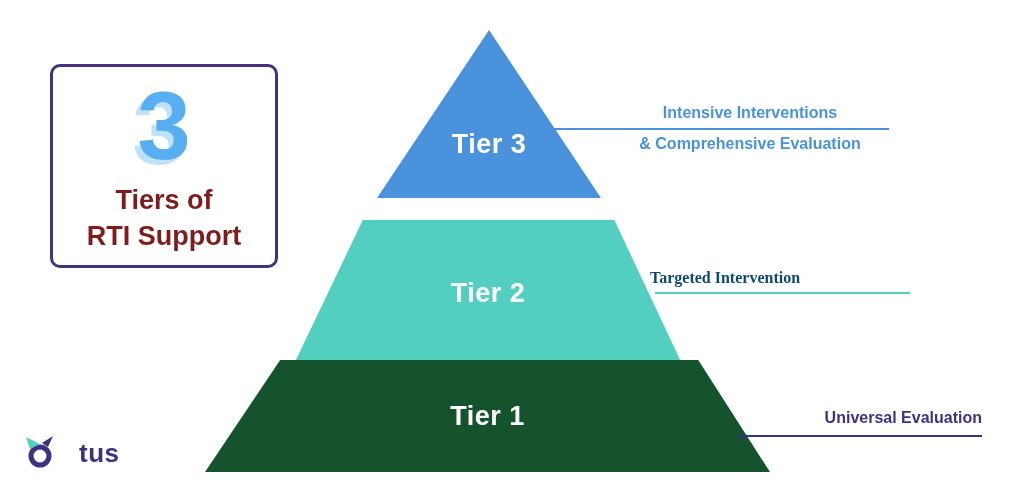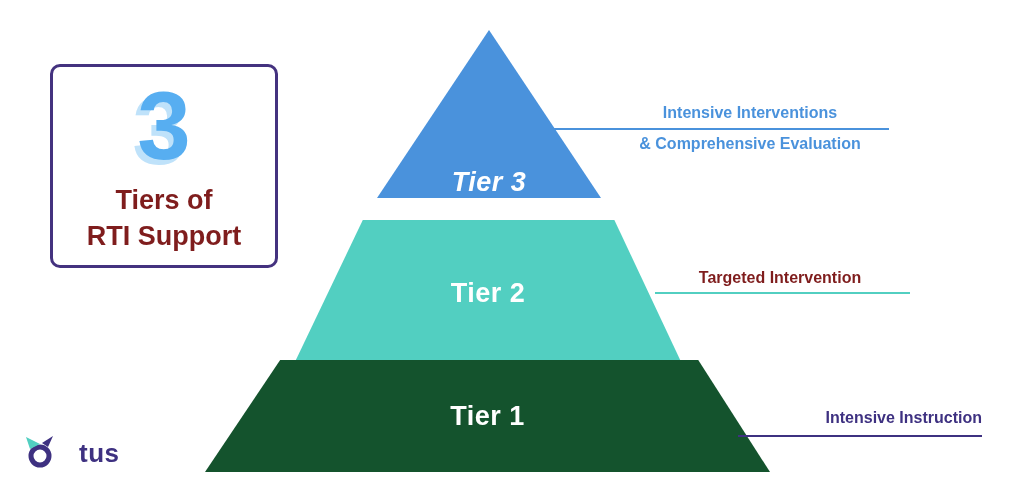--- a/index.html
+++ b/index.html
@@ -19,37 +19,37 @@
     text-shadow: -5px 5px 0 #BFE2FA; margin-bottom: 8px;
   }
   .badge-title { font-size: 27px; font-weight: bold; color: #7f1d1d; text-align: center; line-height: 1.35; }
 
   
   .tier { position: absolute; display: flex; align-items: center; justify-content: center; }
   .tier-label { color: #ffffff; font-weight: bold; font-size: 27px; letter-spacing: 0.5px; }
   .tier3 {
     left: 377px; top: 30px; width: 224px; height: 168px; background: #4A92DC;
     clip-path: polygon(50% 0%, 100% 100%, 0% 100%);
-    align-items: flex-end;  font-style: italic;
+    align-items: flex-end; padding-bottom: 38px;
   }
   .tier2 {
     left: 293px; top: 220px; width: 390px; height: 146px; background: #52CFC1;
     clip-path: polygon(17.9% 0%, 82.4% 0%, 100% 100%, 0% 100%);
   }
   .tier1 {
     left: 205px; top: 360px; width: 565px; height: 112px; background: #14532d;
     clip-path: polygon(13.3% 0%, 87.3% 0%, 100% 100%, 0% 100%);
   }
 
   
   .ann { position: absolute; font-weight: bold; font-size: 16px; line-height: 1.2; }
   .ann-blue { color: #4A92DC; text-align: center; }
   .ann-blue-1 { left: 600px; top: 103px; width: 300px; }
   .ann-blue-2 { left: 590px; top: 134px; width: 320px; }
-  .ann-teal   { left: 650px; top: 268px; width: 260px; color: #7f1d1d; text-align: center; }
+  .ann-teal   { left: 650px; top: 268px; width: 260px; color: #0c4a6e; text-align: left; font-family: Liberation Serif, serif; }
   .ann-purple { left: 722px; top: 408px; width: 260px; color: #3E3181; text-align: right; }
 
   .rule { position: absolute; height: 2px; }
   .rule-blue   { left: 553px; top: 128px; width: 336px; background: #4A92DC; }
   .rule-teal   { left: 655px; top: 292px; width: 255px; background: #52CFC1; }
   .rule-purple { left: 738px; top: 435px; width: 244px; background: #3E3181; }
 
   
   .logo { position: absolute; left: 26px; top: 436px; display: flex; align-items: flex-end; gap: 24px; }
   .logo svg { display: block; }
@@ -78,21 +78,21 @@
     <span class="tier-label">Tier 1</span>
   </div>
 
   <div class="ann ann-blue ann-blue-1">Intensive Interventions</div>
   <div class="rule rule-blue"></div>
   <div class="ann ann-blue ann-blue-2">&amp; Comprehensive Evaluation</div>
 
   <div class="ann ann-teal">Targeted Intervention</div>
   <div class="rule rule-teal"></div>
 
-  <div class="ann ann-purple">Intensive Instruction</div>
+  <div class="ann ann-purple">Universal Evaluation</div>
   <div class="rule rule-purple"></div>
 
   <div class="logo">
     <svg width="30" height="32" viewBox="0 0 30 32" aria-hidden="true">
       <circle cx="14" cy="20" r="9" fill="none" stroke="#3E3181" stroke-width="5"></circle>
       <polygon points="4,13 0,1 14,8" fill="#52CFC1"></polygon>
       <polygon points="16,7 27,0 22,11" fill="#3E3181"></polygon>
     </svg>
     <span class="logo-text">tus</span>
   </div>

